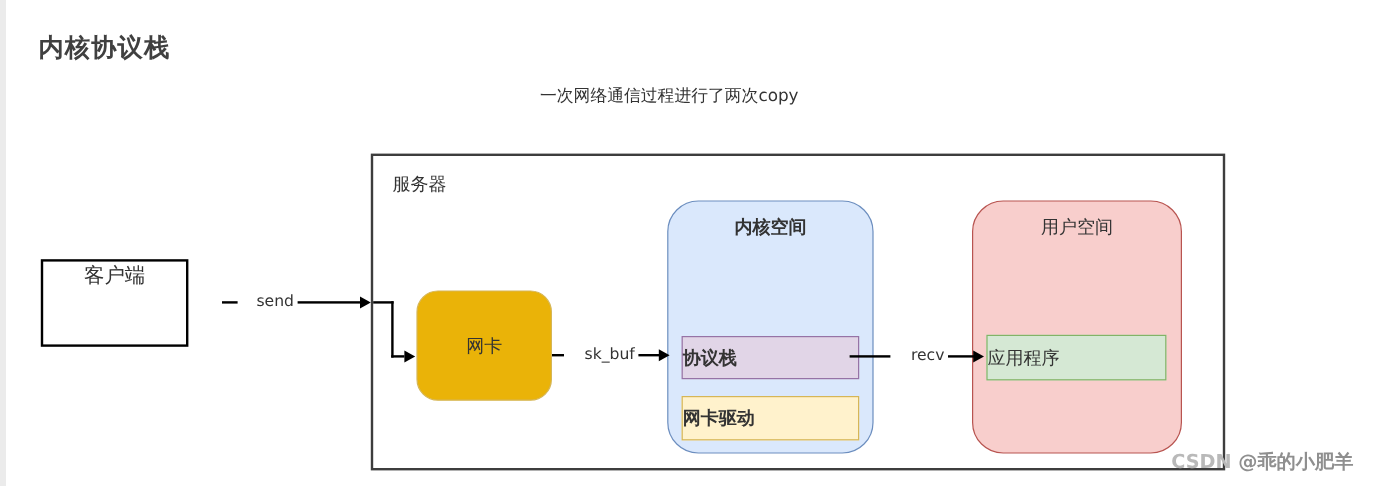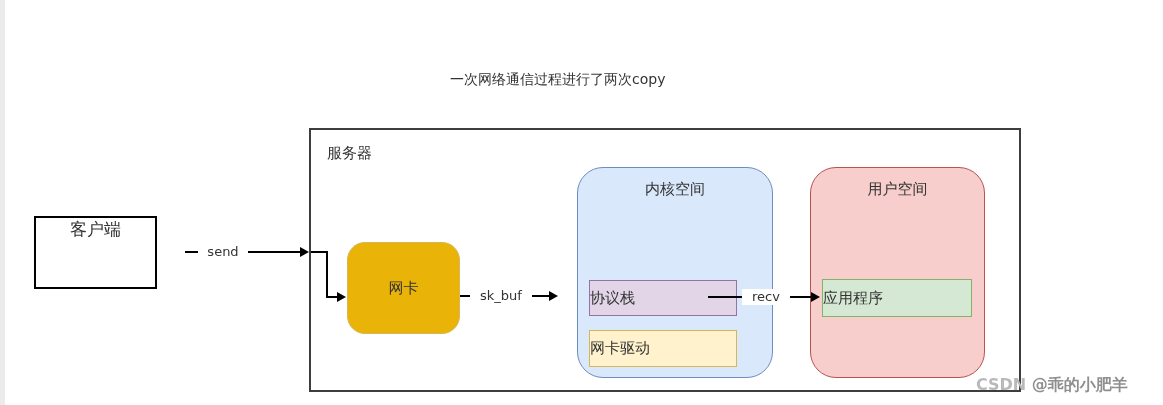--- a/index.html
+++ b/index.html
@@ -73,24 +73,25 @@
     font-size: 15px; color: #333333;
   }
 
   .rounded-container {
     position: absolute;
     top: 167px;
     height: 211px;
     border-radius: 26px;
   }
   .kernel-container {
-    left: 577px;
-    width: 196px;
+    left: 556px;
+    width: 172px;
     background: #DAE8FC;
     border: 1.5px solid #6C8EBF;
+    font-weight: bold;
   }
   .user-container {
     left: 810px;
     width: 175px;
     background: #F8CECC;
     border: 1.5px solid #B85450;
   }
   .container-label {
     position: absolute;
     left: 0; top: 12px;
@@ -131,21 +132,21 @@
     width: 0; height: 0;
     border-top: 5px solid transparent;
     border-bottom: 5px solid transparent;
     border-left: 9px solid #000000;
   }
   .edge-label {
     position: absolute;
     background: #ffffff;
     font-size: 13px;
     color: #333333;
-    text-align: center;
+    text-align: right;
     padding: 0 3px;
     line-height: 16px;
   }
 
   .watermark {
     position: absolute;
     left: 976px; top: 375px;
     font-size: 16px;
     white-space: nowrap;
     z-index: 5;
@@ -154,20 +155,21 @@
   .wm-brand { color: #b9b9b9; }
   .wm-author { color: #8f8f8f; }
 </style>
 </head>
 <body>
 
 <div class="canvas">
 
   <div class="left-strip"></div>
 
+  <div class="page-title">内核协议栈</div>
 
   <div class="subtitle">一次网络通信过程进行了两次copy</div>
 
   <div class="client-box">
     <span>客户端</span>
   </div>
 
   <div class="server-box">
     <span class="server-label">服务器</span>
   </div>

